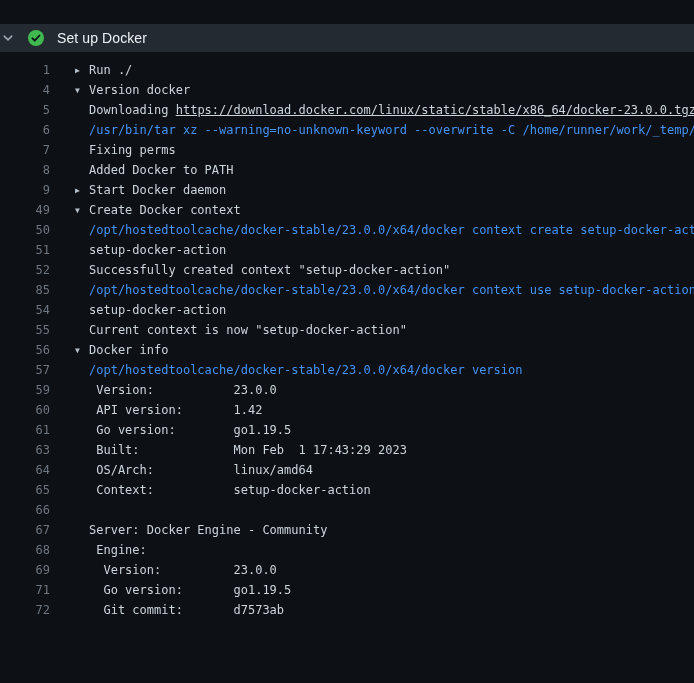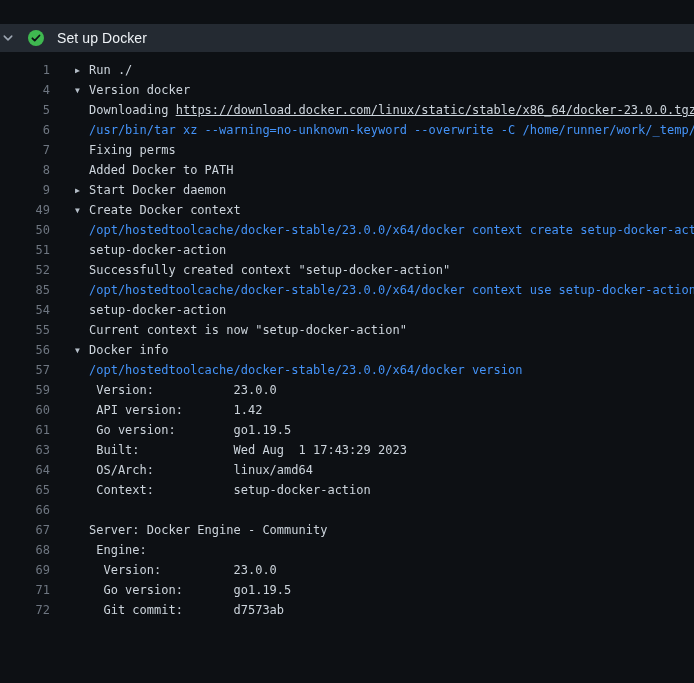--- a/index.html
+++ b/index.html
@@ -92,21 +92,21 @@
       <div class="row text"><span class="num">51</span><span class="content child">setup-docker-action</span></div>
       <div class="row text"><span class="num">52</span><span class="content child">Successfully created context "setup-docker-action"</span></div>
       <div class="row command"><span class="num">85</span><span class="content child command">/opt/hostedtoolcache/docker-stable/23.0.0/x64/docker context use setup-docker-action</span></div>
       <div class="row text"><span class="num">54</span><span class="content child">setup-docker-action</span></div>
       <div class="row text"><span class="num">55</span><span class="content child">Current context is now "setup-docker-action"</span></div>
       <div class="row group-expanded"><span class="num">56</span><span class="content"><span class="arrow">▼</span><span>Docker info</span></span></div>
       <div class="row command"><span class="num">57</span><span class="content child command">/opt/hostedtoolcache/docker-stable/23.0.0/x64/docker version</span></div>
       <div class="row text"><span class="num">59</span><span class="content child"> Version:           23.0.0</span></div>
       <div class="row text"><span class="num">60</span><span class="content child"> API version:       1.42</span></div>
       <div class="row text"><span class="num">61</span><span class="content child"> Go version:        go1.19.5</span></div>
-      <div class="row text"><span class="num">63</span><span class="content child"> Built:             Wed Aug  1 17:43:29 2023</span></div>
+      <div class="row text"><span class="num">63</span><span class="content child"> Built:             Mon Feb  1 17:43:29 2023</span></div>
       <div class="row text"><span class="num">64</span><span class="content child"> OS/Arch:           linux/amd64</span></div>
       <div class="row text"><span class="num">65</span><span class="content child"> Context:           setup-docker-action</span></div>
       <div class="row text"><span class="num">66</span><span class="content child"></span></div>
       <div class="row text"><span class="num">67</span><span class="content child">Server: Docker Engine - Community</span></div>
       <div class="row text"><span class="num">68</span><span class="content child"> Engine:</span></div>
       <div class="row text"><span class="num">69</span><span class="content child">  Version:          23.0.0</span></div>
       <div class="row text"><span class="num">71</span><span class="content child">  Go version:       go1.19.5</span></div>
       <div class="row text"><span class="num">72</span><span class="content child">  Git commit:       d7573ab</span></div>
     </div>
 </div>

